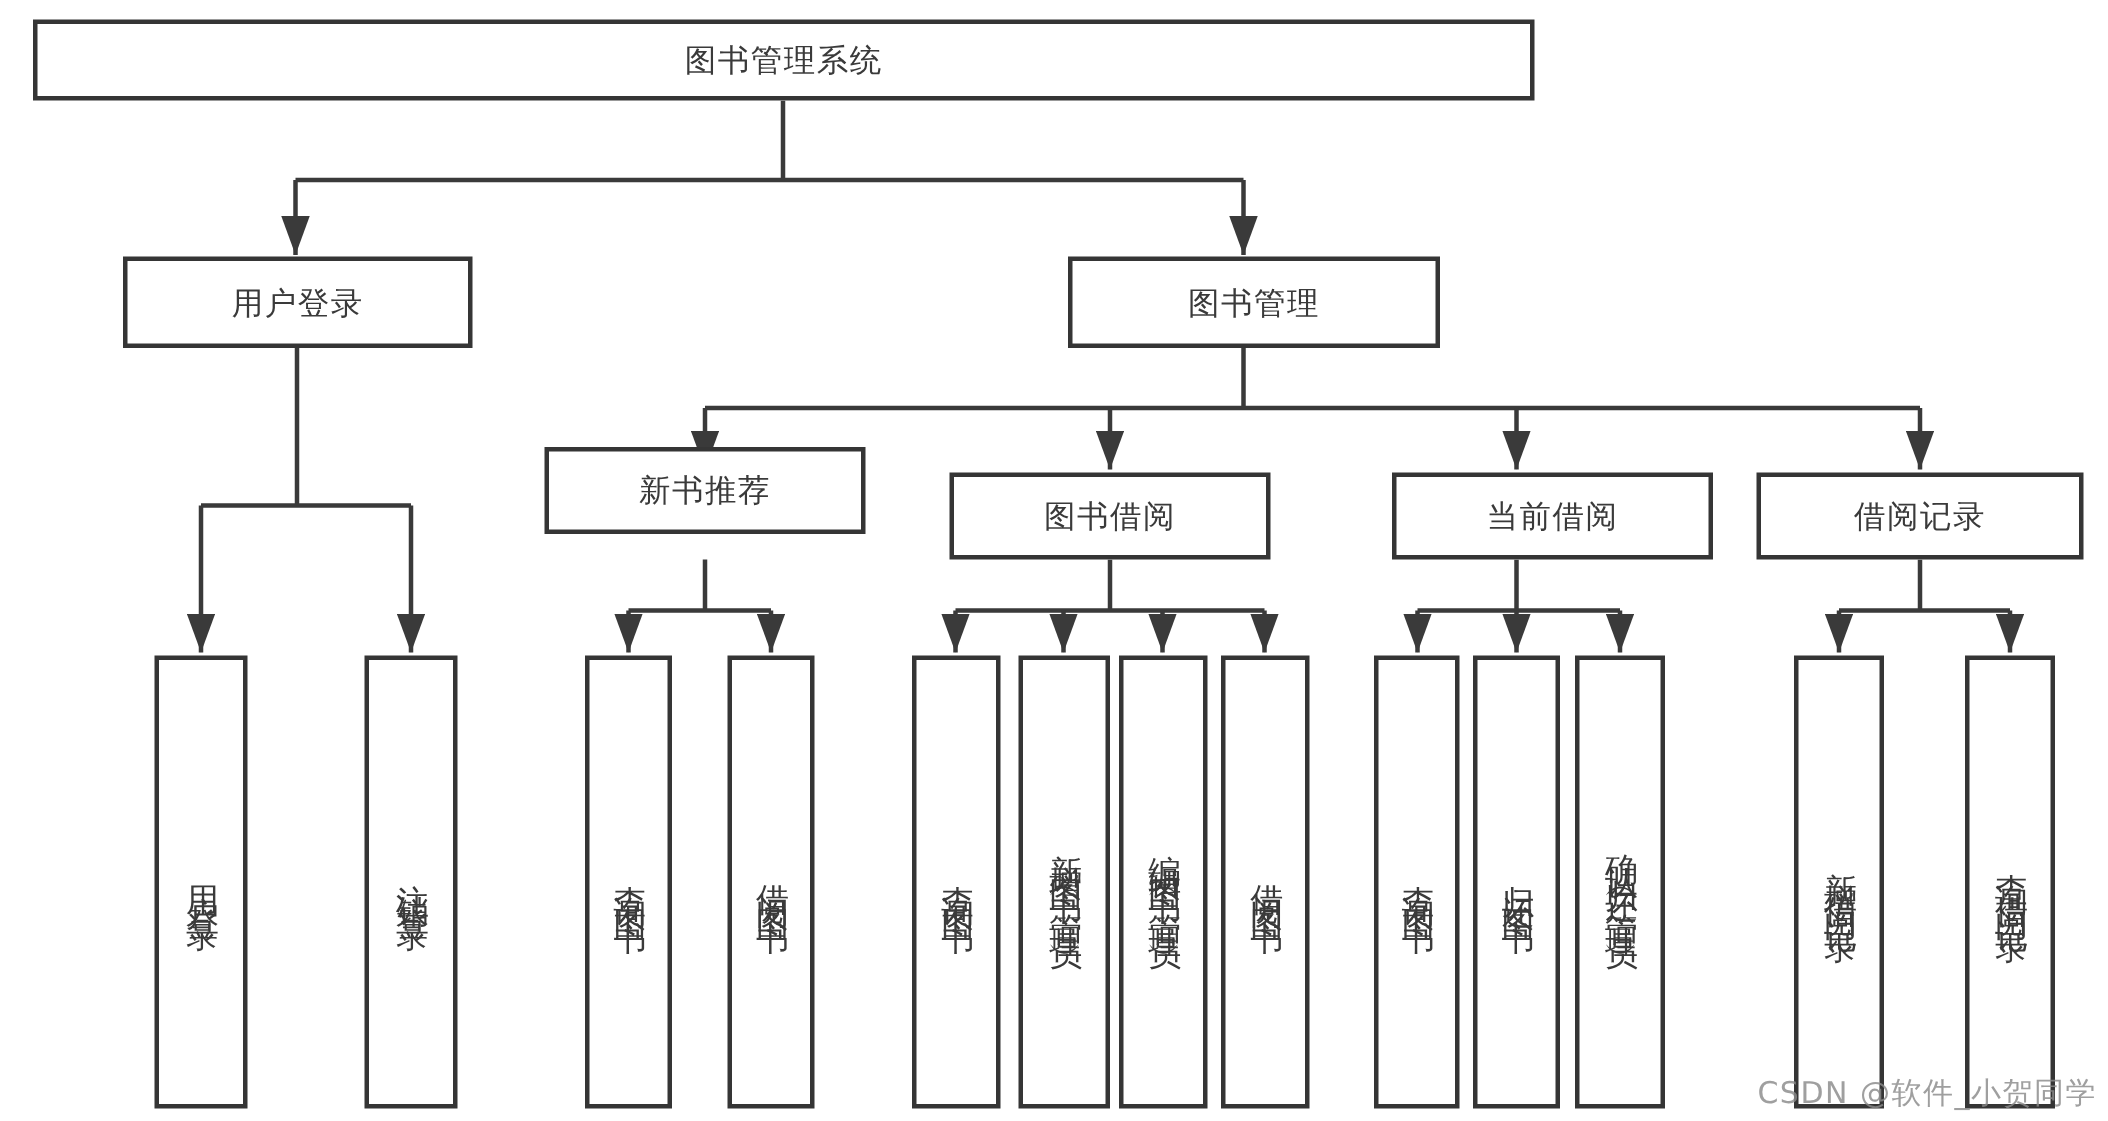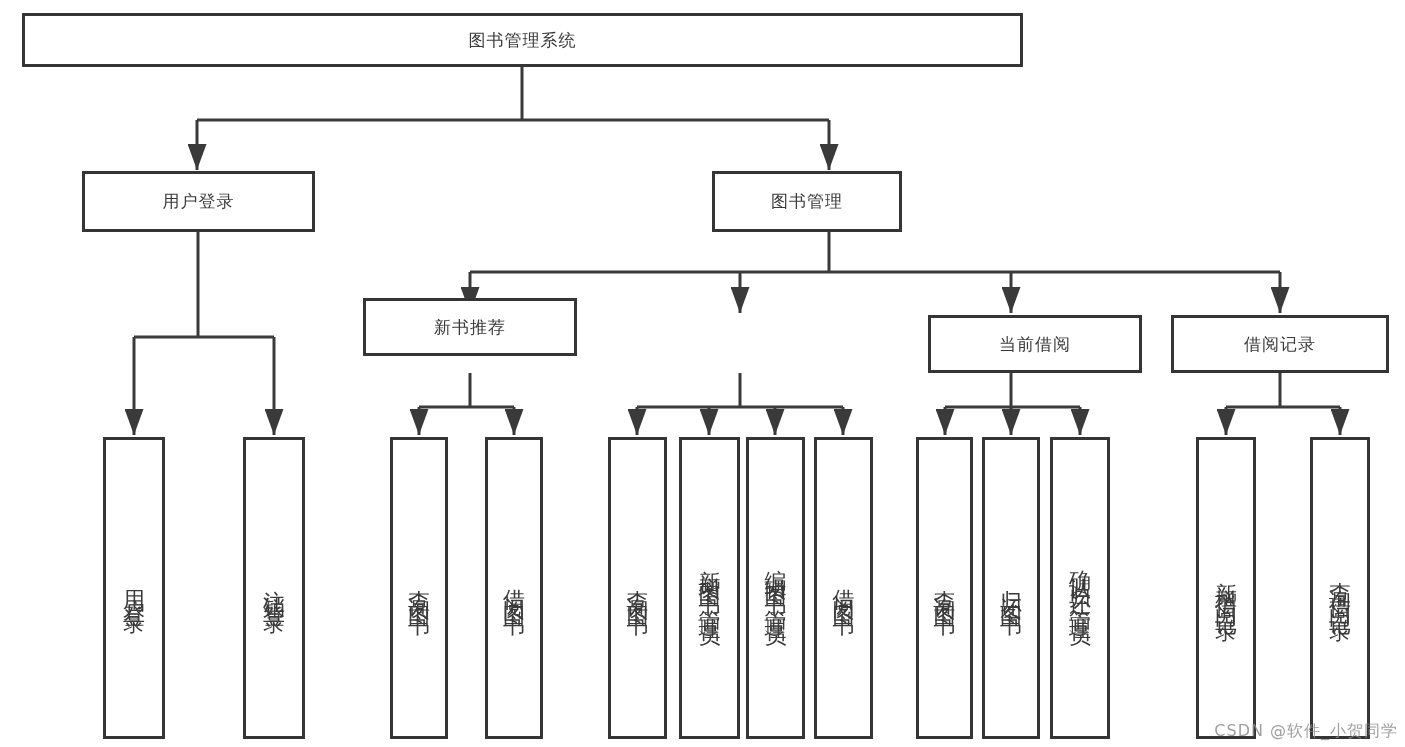--- a/index.html
+++ b/index.html
@@ -27,37 +27,37 @@
     box-sizing: border-box;
     background: #ffffff;
     border: 3px solid #353535;
     color: #3a3a3a;
     display: flex;
     align-items: center;
     justify-content: center;
     text-align: center;
   }
   .hbox span {
-    font-size: 17px;
+    font-size: 21px;
     letter-spacing: 1px;
     white-space: nowrap;
   }
   .vbox span {
     writing-mode: vertical-rl;
     text-orientation: mixed;
     font-size: 22px;
     letter-spacing: 8px;
     line-height: 1;
     white-space: nowrap;
   }
   .watermark {
     position: absolute;
     right: 7px;
     bottom: 5px;
-    font-size: 16px;
+    font-size: 20px;
     color: rgba(138,138,138,0.82);
     letter-spacing: 1px;
     white-space: nowrap;
     z-index: 5;
   }
 </style>
 </head>
 <body>
 
 <div class="canvas">
@@ -104,26 +104,29 @@
     <line x1="1340" y1="407" x2="1340" y2="435" stroke="#3a3a3a" stroke-width="3" marker-end="url(#arrow)"></line>
   </svg>
 
   <div class="node hbox" style="left:22px;top:13px;width:1001px;height:54px">
     <span>图书管理系统</span>
   </div>
 
   <div class="node hbox" style="left:82px;top:171px;width:233px;height:61px">
     <span>用户登录</span>
   </div>
-  <div class="node hbox" style="left:712px;top:171px;width:190px;height:61px">
+  <div class="node hbox" style="left:712px;top:171px;width:248px;height:61px">
     <span>图书管理</span>
   </div>
 
   <div class="node hbox" style="left:363px;top:298px;width:214px;height:58px">
     <span>新书推荐</span>
+  </div>
+  <div class="node hbox" style="left:633px;top:315px;width:214px;height:58px">
+    <span>图书借阅</span>
   </div>
   <div class="node hbox" style="left:928px;top:315px;width:214px;height:58px">
     <span>当前借阅</span>
   </div>
   <div class="node hbox" style="left:1171px;top:315px;width:218px;height:58px">
     <span>借阅记录</span>
   </div>
 
   <div class="node vbox" style="left:103px;top:437px;width:62px;height:302px">
     <span>用户登录</span>

